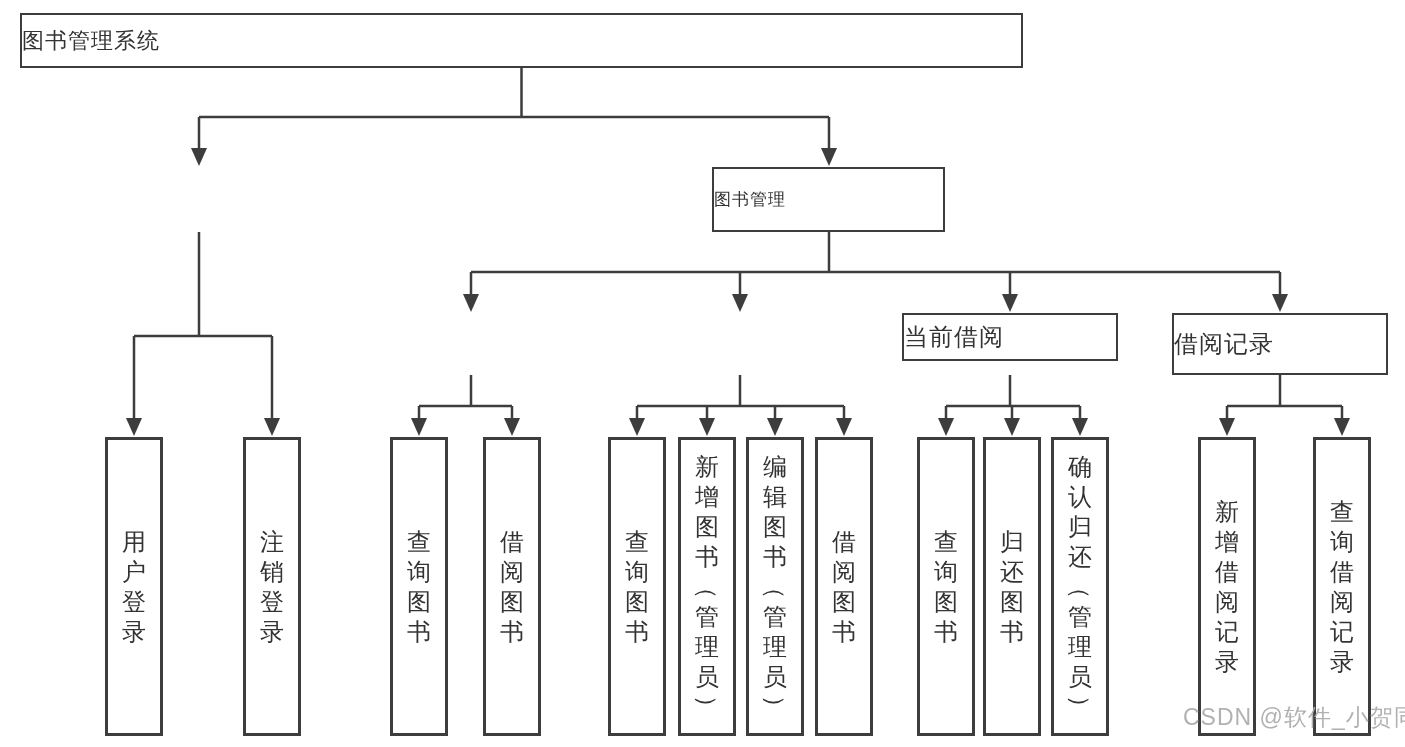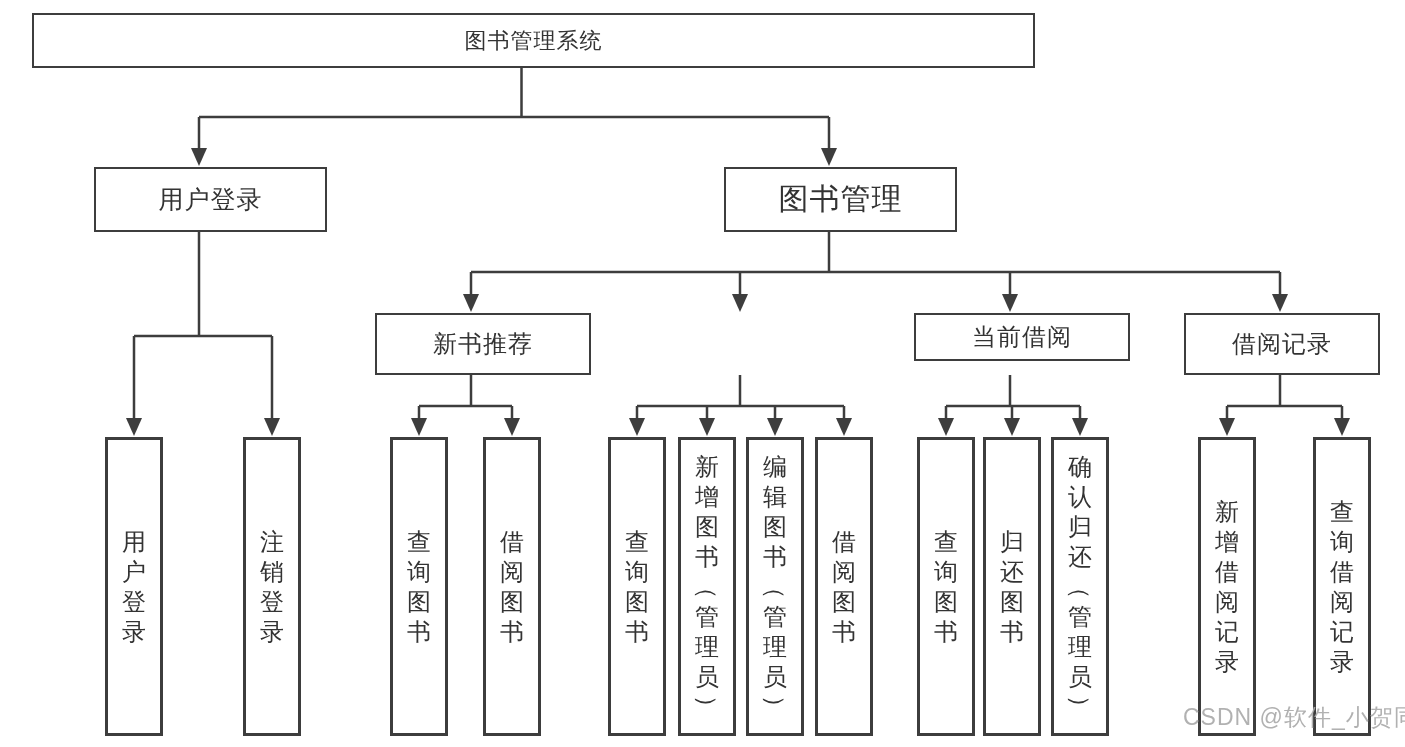--- a/index.html
+++ b/index.html
@@ -19,24 +19,23 @@
     width:1405px;height:747px;
     background:#ffffff;
   }
   #connectors{
     position:absolute;left:0;top:0;
   }
   .hbox{
     position:absolute;
     background:#ffffff;
     border:2.5px solid var(--line);
-    display:flex;align-items:center;justify-content:center;
+    display:flex;align-items:center;justify-content:flex-start;
     color:var(--text);
     letter-spacing:1px;
-    margin-left:12px;
   }
   .leaf{
     position:absolute;
     top:437px;width:58px;height:299px;
     background:#ffffff;
     border:3px solid var(--line);
     display:flex;flex-direction:column;align-items:center;justify-content:center;
     color:var(--text);
   }
   .leaf .ch{
@@ -117,34 +116,28 @@
         <polygon points="1072,418 1088,418 1080,436" fill="#3d3d3d"></polygon>
         <polygon points="1219,418 1235,418 1227,436" fill="#3d3d3d"></polygon>
         <polygon points="1334,418 1350,418 1342,436" fill="#3d3d3d"></polygon>
       </g>
   </svg>
 
   <div class="hbox" style="left:20px;top:13px;width:1003px;height:55px;font-size:22px">
     <span>图书管理系统</span>
   </div>
 
-  <div class="hbox" style="left:82px;top:167px;width:233px;height:65px;font-size:25px">
-    <span>用户登录</span>
-  </div>
-  <div class="hbox" style="left:712px;top:167px;width:233px;height:65px;font-size:30px">
+  <div class="hbox" style="left:712px;top:167px;width:233px;height:65px;font-size:17px">
     <span>图书管理</span>
   </div>
 
-  <div class="hbox" style="left:363px;top:313px;width:216px;height:62px;font-size:24px">
-    <span>新书推荐</span>
-  </div>
   <div class="hbox" style="left:902px;top:313px;width:216px;height:48px;font-size:24px">
     <span>当前借阅</span>
   </div>
-  <div class="hbox" style="left:1172px;top:313px;width:196px;height:62px;font-size:24px">
+  <div class="hbox" style="left:1172px;top:313px;width:216px;height:62px;font-size:24px">
     <span>借阅记录</span>
   </div>
 
   <div class="leaf" style="left:105px">
       <span class="ch">用</span>
       <span class="ch">户</span>
       <span class="ch">登</span>
       <span class="ch">录</span>
     </div>
   <div class="leaf" style="left:243px">

